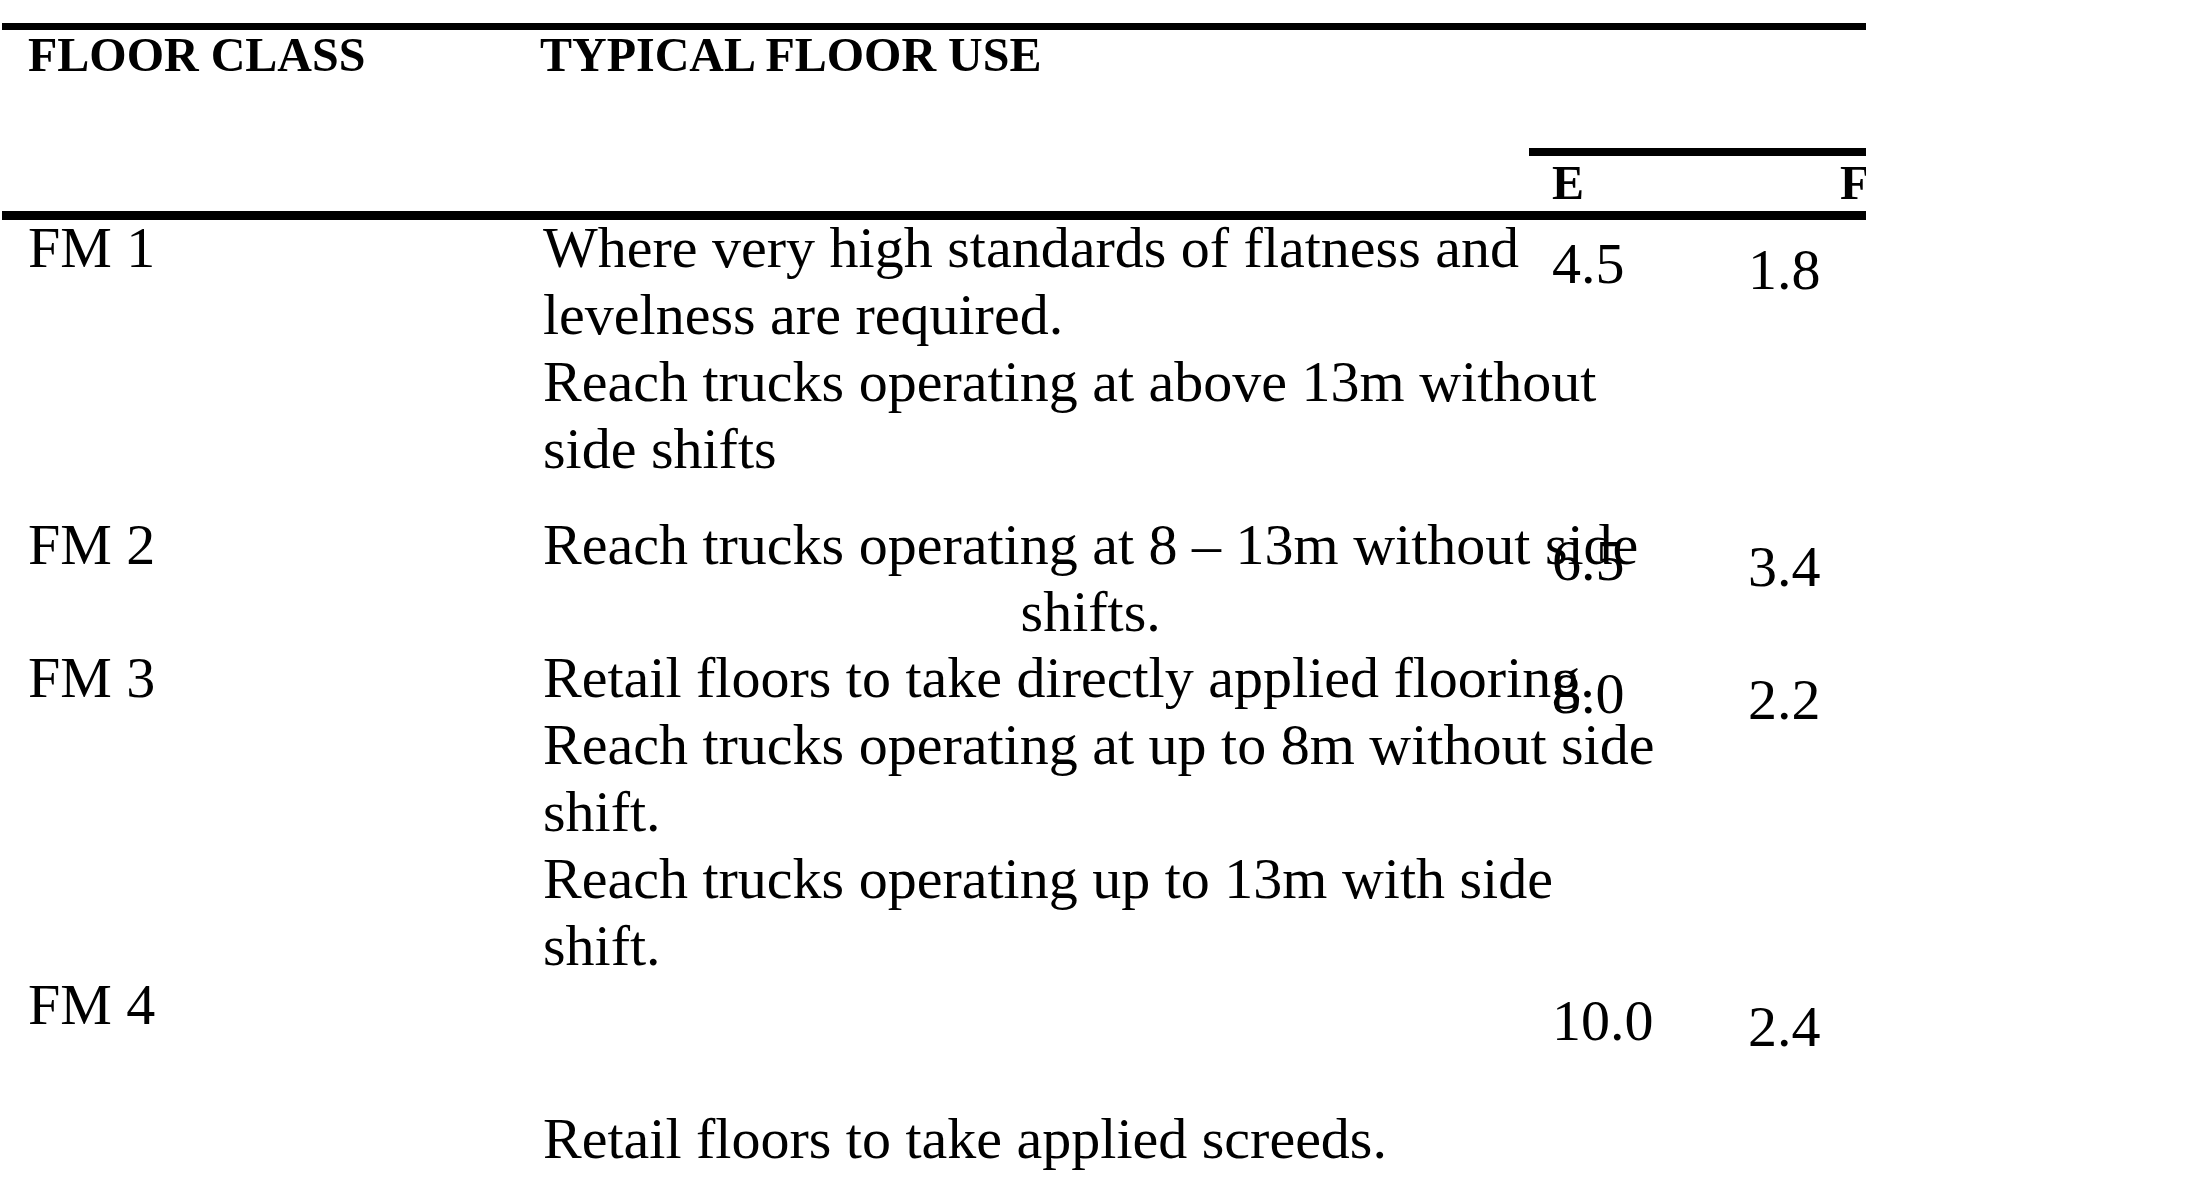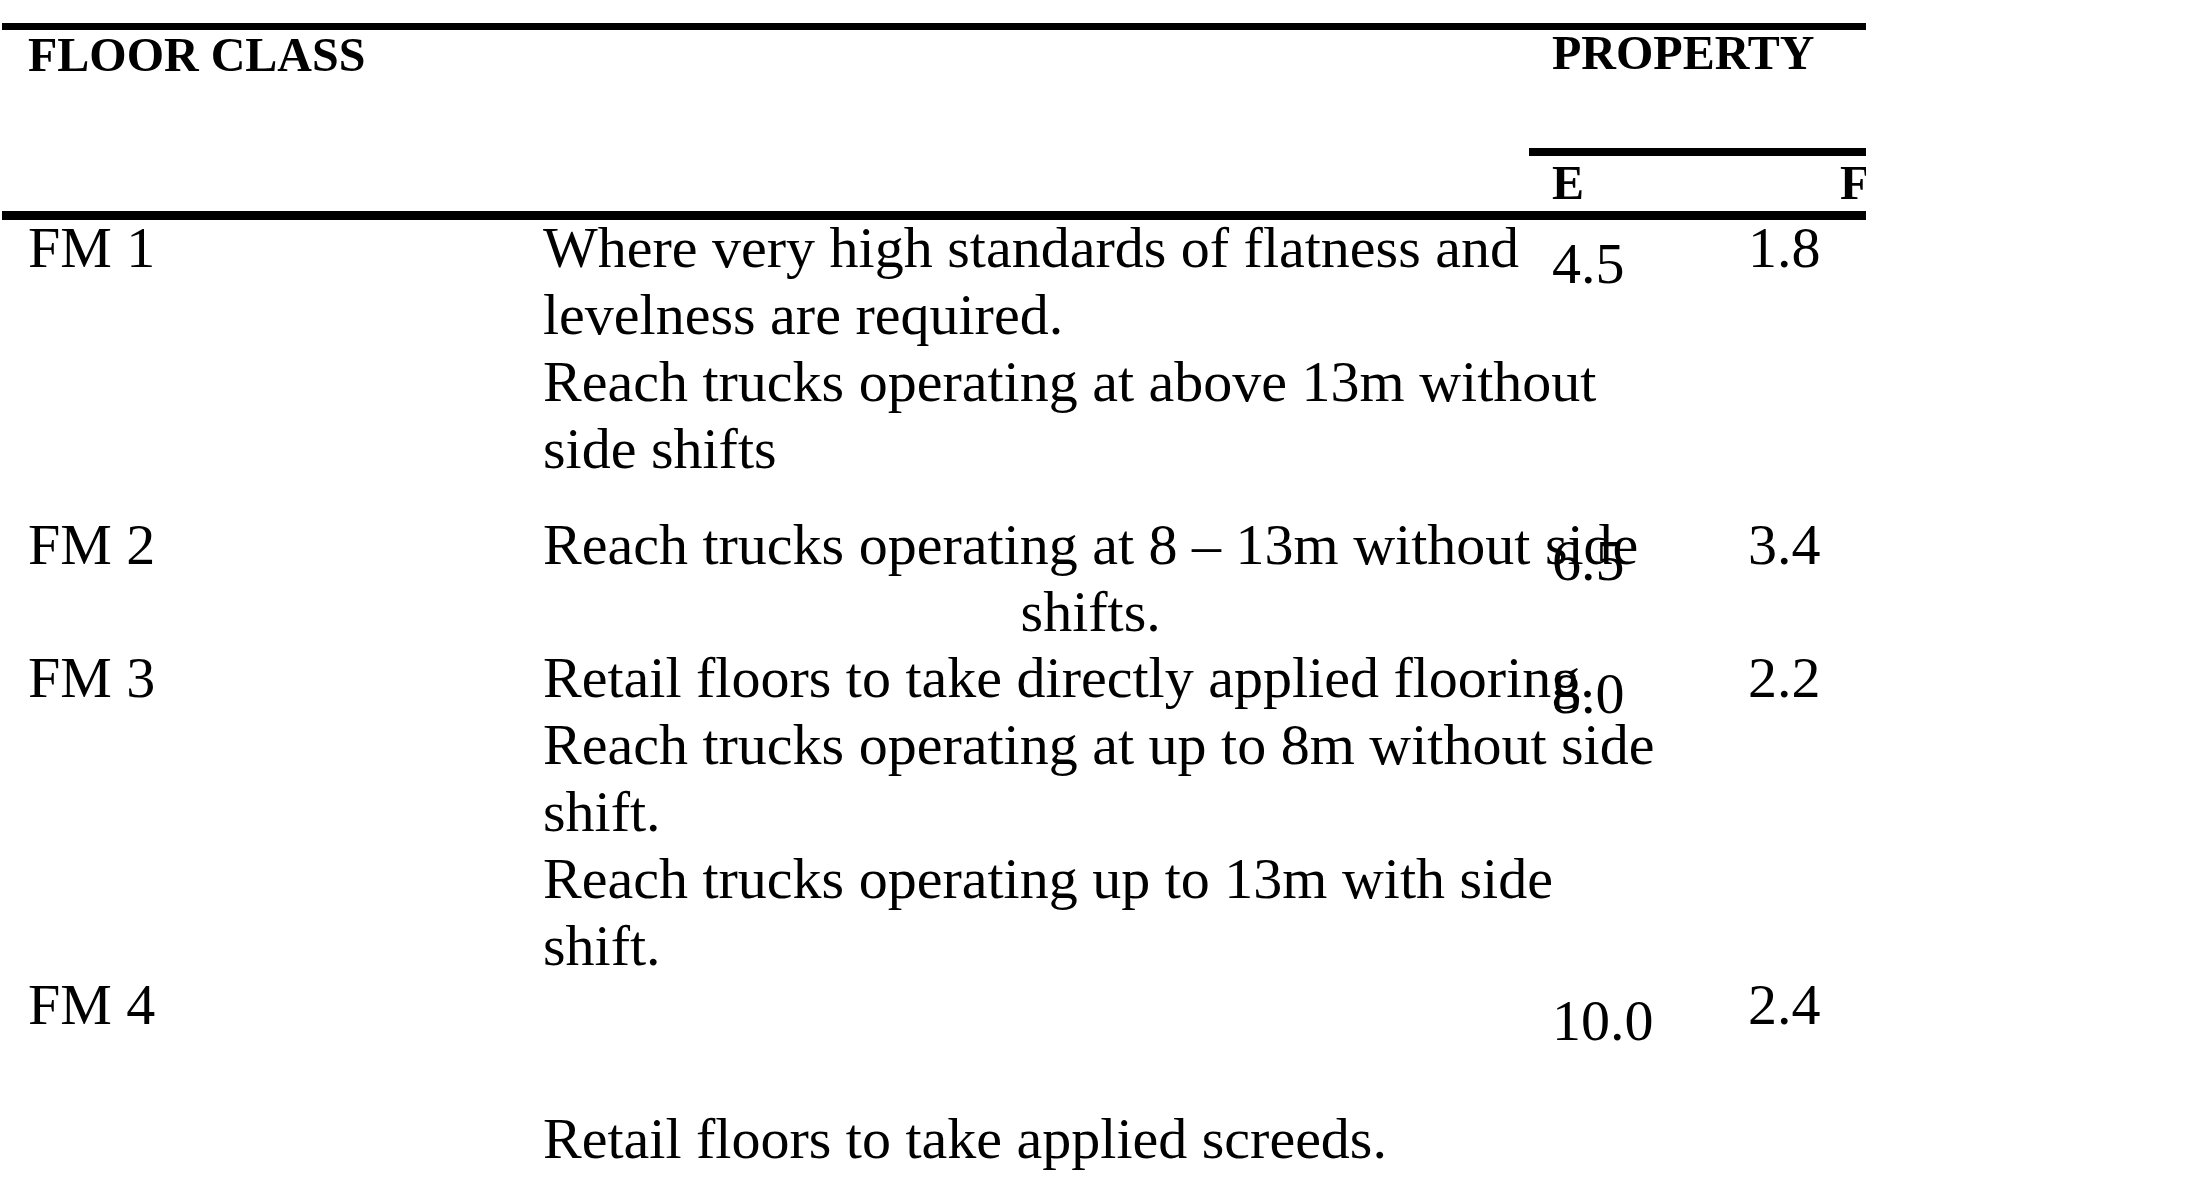--- a/index.html
+++ b/index.html
@@ -38,37 +38,37 @@
   .hdr-f           { left: 1840px; top: 149px; }
   .cell {
     position: absolute;
     font-size: 58px;
     line-height: 67px;
     white-space: pre;
   }
   .col-class { left: 28px; }
   .col-use   { left: 543px; }
   .col-e     { left: 1552px; margin-top: 16px; }
-  .col-f     { left: 1748px; }
+  .col-f     { left: 1748px; margin-top: 22px; }
   .row-1 .cell { top: 214px; }
   .row-2 .cell { top: 511px; text-align: center; }
   .row-3 .cell { top: 644px; }
   .row-4 .cell { top: 971px; }
 </style>
 </head>
 <body>
 
 <div class="canvas">
 
   <div class="rule rule-top"></div>
   <div class="rule rule-prop"></div>
   <div class="rule rule-header"></div>
 
   <div class="hdr hdr-floor-class">FLOOR CLASS</div>
-  <div class="hdr hdr-property">PROPERTY</div>
+  <div class="hdr hdr-typical">TYPICAL FLOOR USE</div>
   <div class="hdr hdr-e">E</div>
   <div class="hdr hdr-f">F</div>
 
   <div class="row-1">
     <div class="cell col-class">FM 1</div>
     <div class="cell col-use">Where very high standards of flatness and
 levelness are required.
 Reach trucks operating at above 13m without
 side shifts</div>
     <div class="cell col-e">4.5</div>

